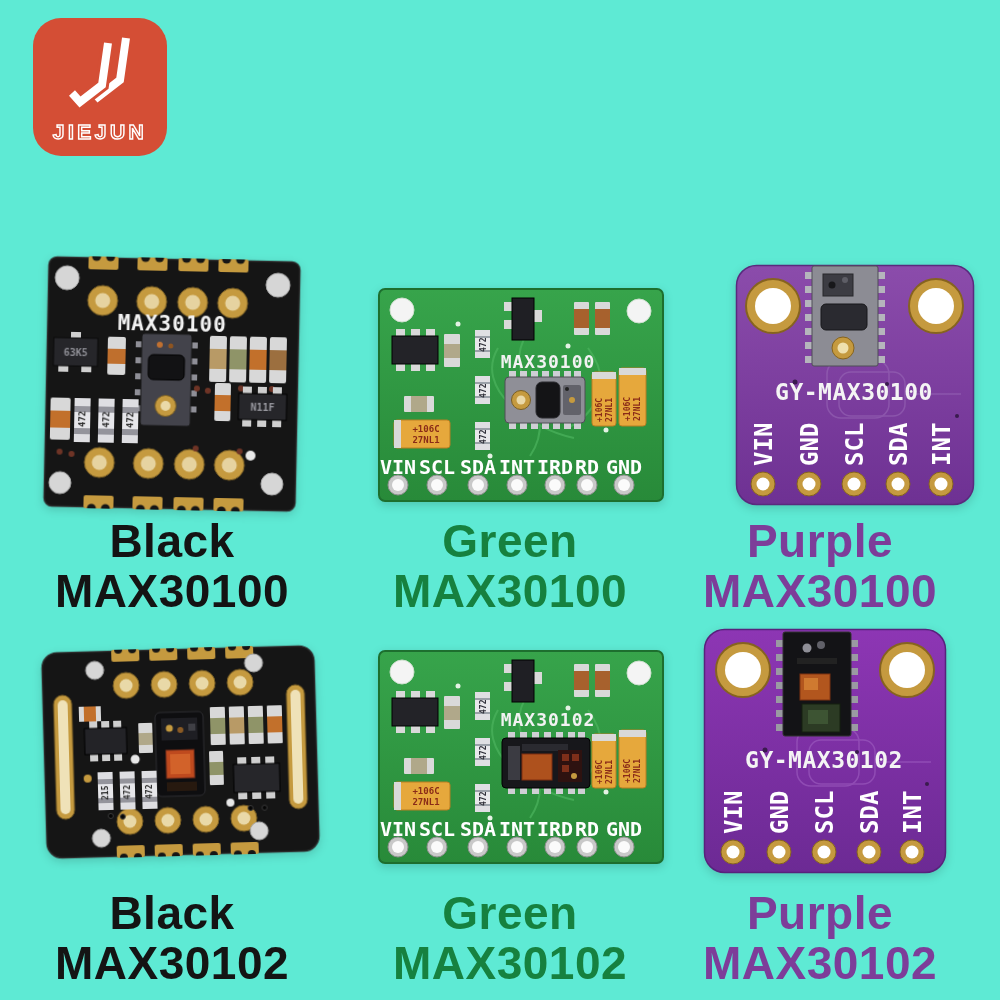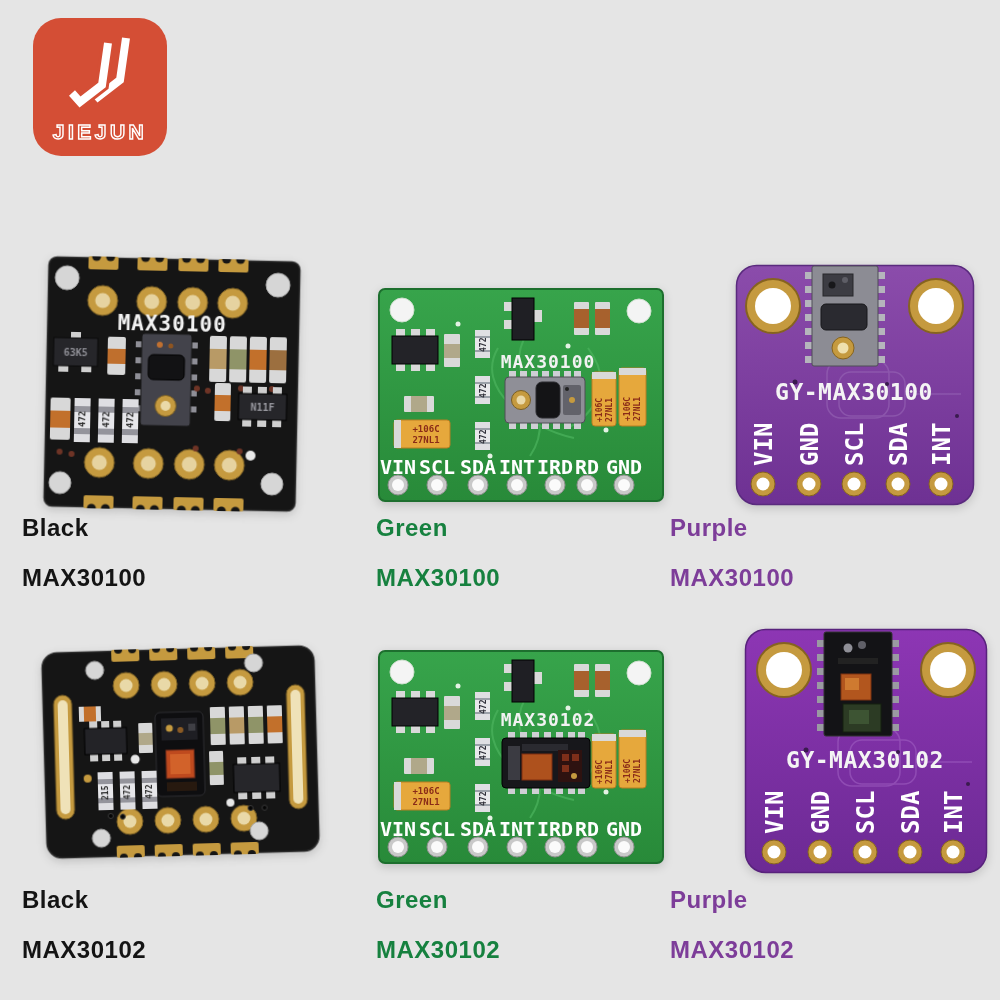--- a/index.html
+++ b/index.html
@@ -1,29 +1,29 @@
 <!DOCTYPE html>
 <html><head>
 <meta charset="utf-8">
 <style>
   html,body{margin:0;padding:0;background:#fff;}
-  .canvas{position:relative;width:1000px;height:1000px;background:#e5e5e5;overflow:hidden;
+  .canvas{position:relative;width:1000px;height:1000px;background:#5eead4;overflow:hidden;
           font-family:"Liberation Sans",sans-serif;}
   .module{position:absolute;filter:drop-shadow(0 3px 5px rgba(0,0,0,0.16));}
   .module svg{display:block;}
   .m1{left:45px;top:258px;transform:rotate(1.2deg);}
   .m2{left:378px;top:288px;}
   .m3{left:735px;top:264px;}
   .m4{left:43px;top:648px;transform:rotate(-1.6deg);}
   .m5{left:378px;top:650px;}
-  .m6{left:744px;top:628px;}
+  .m6{left:703px;top:628px;}
   .logo{position:absolute;left:33px;top:18px;}
-  .cap{position:absolute;width:300px;text-align:left;font-weight:700;font-size:24px;
+  .cap{position:absolute;width:300px;text-align:center;font-weight:700;font-size:46px;
        font-family:"Liberation Sans",sans-serif;letter-spacing:0.5px;}
-  .x1{left:22px}.x2{left:376px}.x3{left:670px}
+  .x1{left:22px}.x2{left:360px}.x3{left:670px}
   .yA{top:514px}.yB{top:564px}.yC{top:886px}.yD{top:936px}
   .c-black{color:#141414}.c-green{color:#16813f}.c-purple{color:#7d3d99}
   .silk{font-family:"DejaVu Sans Mono",monospace;font-weight:700;}
   .pinlbl{font-family:"DejaVu Sans Mono",monospace;font-weight:700;}
   .tiny{font-family:"DejaVu Sans Mono",monospace;font-weight:700;}
 </style>
 </head>
 <body>
 
 <div class="canvas">

